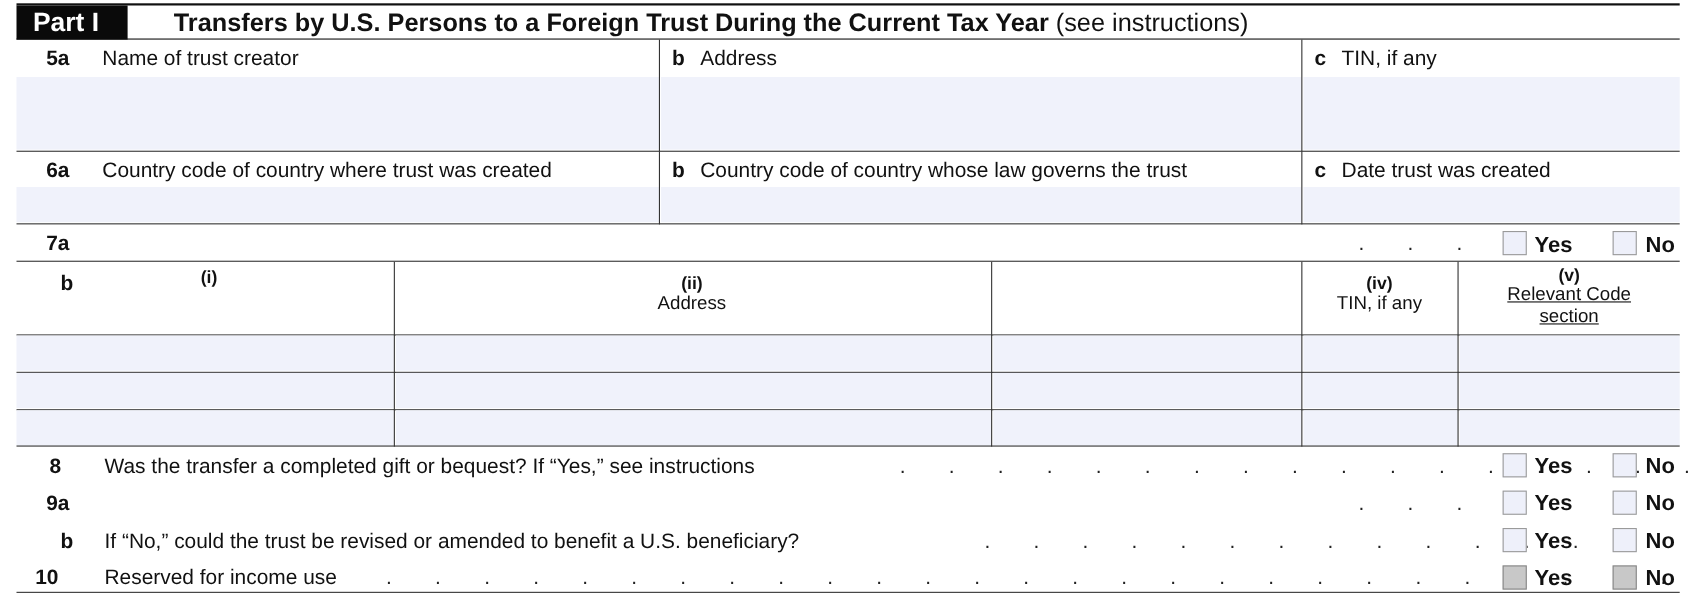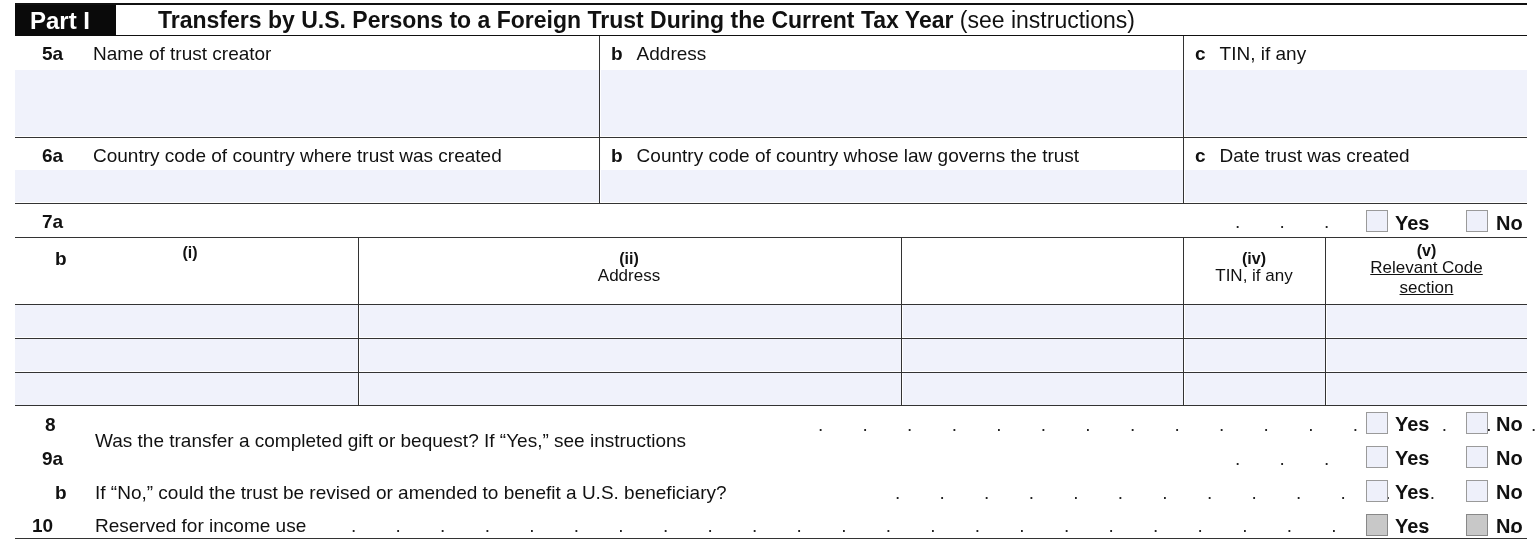--- a/index.html
+++ b/index.html
@@ -114,21 +114,21 @@
     <div class="field" style="left:1312px; top:373px; width:200px; height:32px;"></div>
   </div>
 
   <div class="vline" style="left:343px; top:238px; height:168px;"></div>
   <div class="vline" style="left:886px; top:238px; height:168px;"></div>
   <div class="vline" style="left:1168px; top:238px; height:168px;"></div>
   <div class="vline" style="left:1310px; top:238px; height:168px;"></div>
   <div class="hline" style="left:0; top:405px; width:1512px;"></div>
 
   <div class="line-num" style="left:30px; top:414px;">8</div>
-  <div class="label" style="left:80px; top:414px;margin-top:16px;">Was the transfer a completed gift or bequest? If “Yes,” see instructions</div>
+  <div class="label" style="left:80px; top:414px;">Was the transfer a completed gift or bequest? If “Yes,” see instructions</div>
   <div class="dots" style="left:803px; top:414px;">. . . . . . . . . . . . . . . . . . . . . .</div>
   <div class="chk" style="left:1351px; top:412px;"></div>
   <div class="chk-label" style="left:1380px; top:413px;">Yes</div>
   <div class="chk" style="left:1451px; top:412px;"></div>
   <div class="chk-label" style="left:1481px; top:413px;">No</div>
 
   <div class="line-num" style="left:27px; top:448px;text-align:right;">9a</div>
   <div class="dots" style="left:1220px; top:448px;">. . . .</div>
   <div class="chk" style="left:1351px; top:446px;"></div>
   <div class="chk-label" style="left:1380px; top:447px;">Yes</div>

